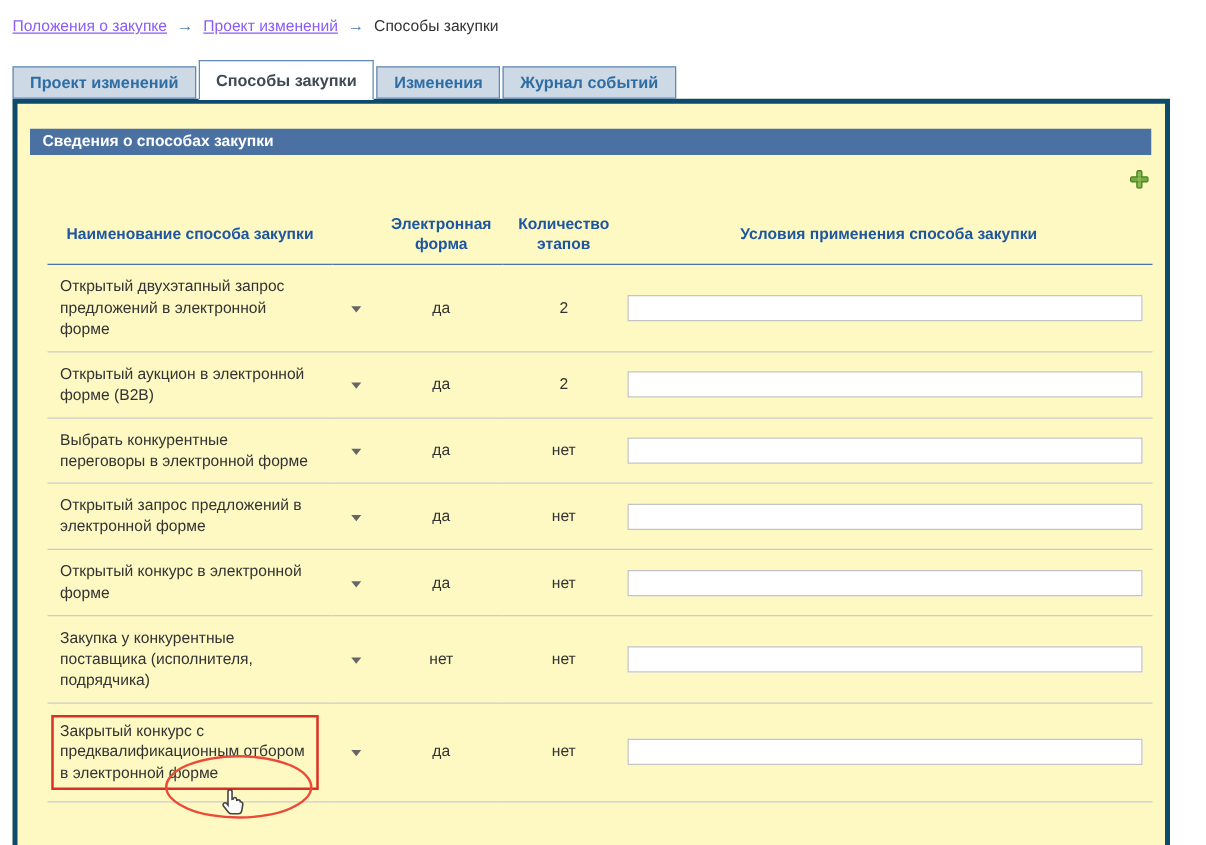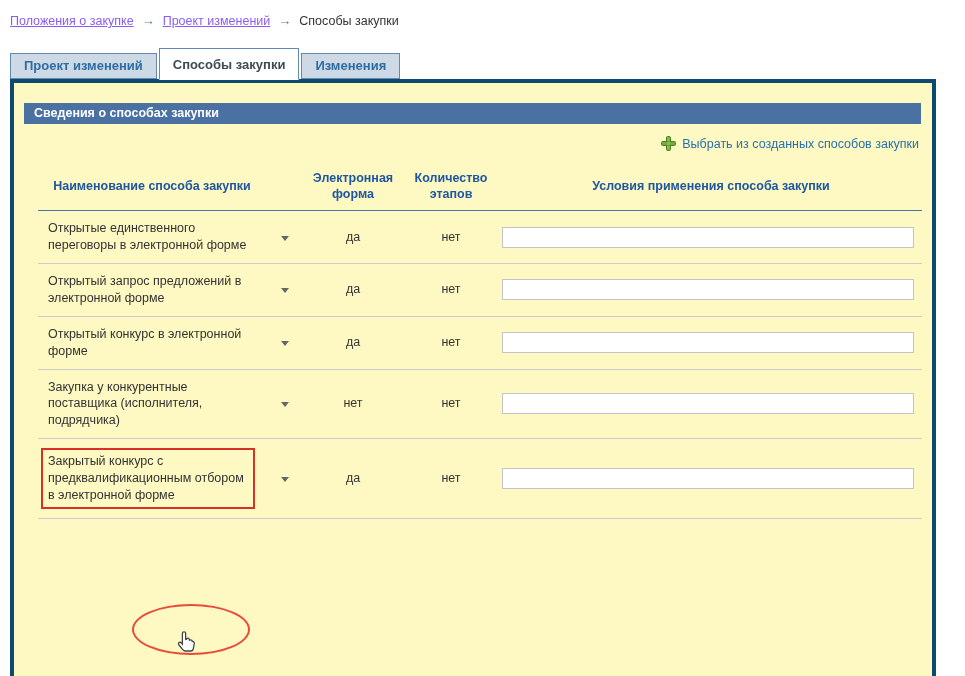--- a/index.html
+++ b/index.html
@@ -65,35 +65,35 @@
 <body>
 
 <div class="page">
 
   <div class="breadcrumb"><a href="#">Положения о закупке</a><span class="bc-sep">→</span><a href="#">Проект изменений</a><span class="bc-sep">→</span><span class="bc-last">Способы закупки</span></div>
 
   <div class="tabbar">
       <div class="tab">Проект изменений</div>
       <div class="tab active">Способы закупки</div>
       <div class="tab">Изменения</div>
+      <div class="tab">Журнал событий</div>
     </div>
 
   <div class="panel">
     <div class="panel-header">Сведения о способах закупки</div>
 
     <div class="select-row">
       <a href="#" class="select-link">
         <span class="plus">
           <svg width="15" height="15" viewBox="0 0 15 15">
             <rect x="5.5" y="0.5" width="4" height="14" rx="1.2" fill="#74ad3c" stroke="#4c7d20"></rect>
             <rect x="0.5" y="5.5" width="14" height="4" rx="1.2" fill="#74ad3c" stroke="#4c7d20"></rect>
             <rect x="6.3" y="1.3" width="2.4" height="12.4" rx="1" fill="#9cc96a" opacity="0.55"></rect>
           </svg>
         </span>
-        <span>Выбрать из созданных способов закупки</span>
       </a>
     </div>
 
     <table class="methods">
       <colgroup>
         <col style="width:228px">
           <col style="width:38px">
           <col style="width:98px">
         <col style="width:98px">
           <col style="width:422px">
@@ -101,25 +101,39 @@
       <thead>
         <tr>
           <th>Наименование способа закупки</th>
           <th></th>
           <th>Электронная форма</th>
           <th>Количество этапов</th>
           <th>Условия применения способа закупки</th>
         </tr>
       </thead>
       <tbody>
-
-
-
-  <tr>
-    <td class="c-name"><span class="mname">Открытые единственного переговоры в электронной форме</span></td>
+  <tr>
+    <td class="c-name"><span class="mname">Открытый двухэтапный запрос предложений в электронной форме</span></td>
+    <td class="c-arrow"><span class="dd"></span></td>
+    <td class="c-center">да</td>
+    <td class="c-center">2</td>
+    <td class="c-input"><input type="text" style=""></td>
+  </tr>
+
+  <tr>
+    <td class="c-name"><span class="mname">Открытый аукцион в электронной форме (B2B)</span></td>
+    <td class="c-arrow"><span class="dd"></span></td>
+    <td class="c-center">да</td>
+    <td class="c-center">2</td>
+    <td class="c-input"><input type="text" style=""></td>
+  </tr>
+
+
+  <tr>
+    <td class="c-name"><span class="mname">Выбрать конкурентные переговоры в электронной форме</span></td>
     <td class="c-arrow"><span class="dd"></span></td>
     <td class="c-center">да</td>
     <td class="c-center">нет</td>
     <td class="c-input"><input type="text" style=""></td>
   </tr>
 
   <tr>
     <td class="c-name"><span class="mname">Открытый запрос предложений в электронной форме</span></td>
     <td class="c-arrow"><span class="dd"></span></td>
     <td class="c-center">да</td>

